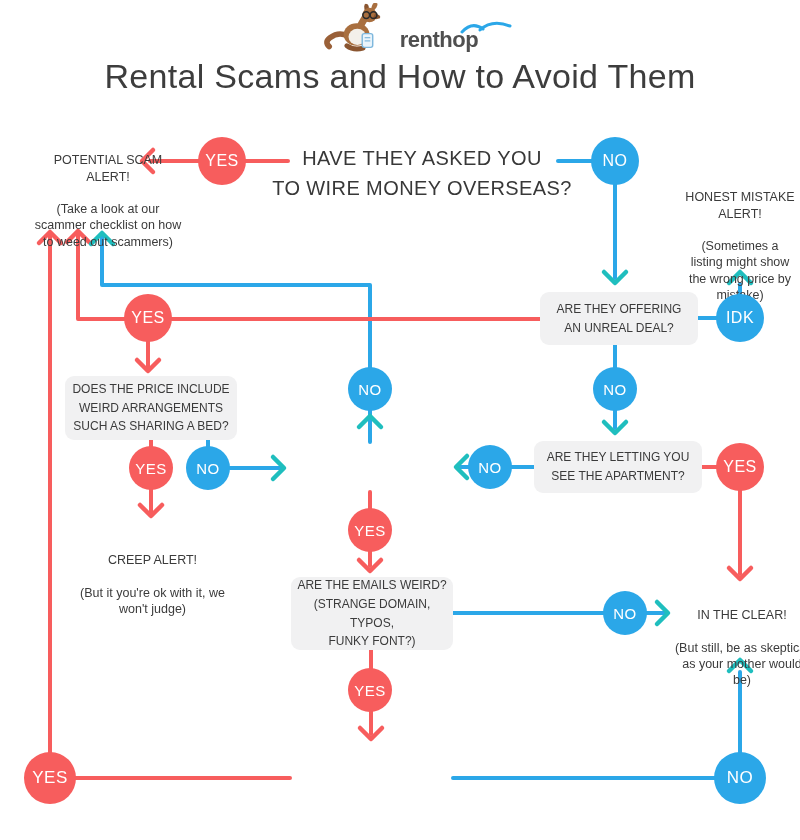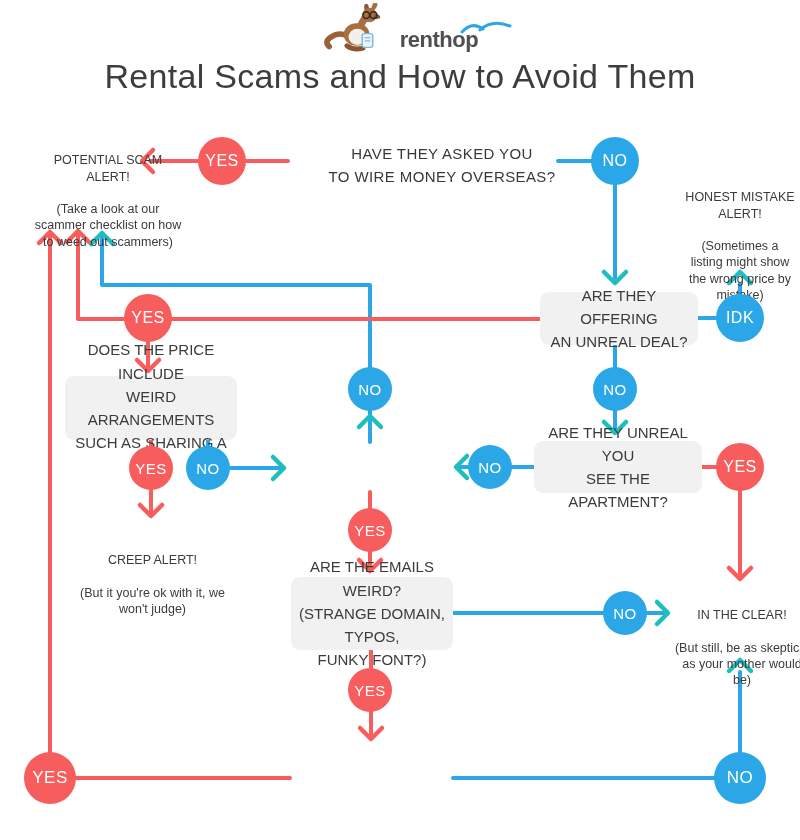--- a/index.html
+++ b/index.html
@@ -11,24 +11,24 @@
   .red-l{stroke:var(--red,#f75d5d);}
   .blue-l{stroke:var(--blue,#2ba7e8);}
   .teal-l{stroke:var(--teal,#1fbebe);}
   header{position:absolute;left:0;top:0;width:800px;text-align:center;z-index:4;}
   .logo-row{display:flex;justify-content:center;align-items:flex-end;height:50px;margin-top:3px;}
   .wordmark-wrap{position:relative;margin-left:4px;}
   .wordmark{font-size:22px;font-weight:bold;color:var(--brand-gray,#4f4f4f);letter-spacing:-.5px;}
   .swoosh{position:absolute;left:60px;top:-8px;}
   .title{margin:4px 0 0 0;font-size:34px;font-weight:300;color:#3d3d3d;letter-spacing:.3px;}
   .main-question{position:absolute;z-index:2;white-space:pre-line;text-align:center;
-        font-size:15px;line-height:1.5;letter-spacing:.4px;color:#383838;margin-left:20px;}
+        font-size:20px;line-height:1.5;letter-spacing:.4px;color:#383838;}
   .qbox{position:absolute;z-index:2;background:var(--box-bg,#f1f1f2);border-radius:9px;
         display:flex;align-items:center;justify-content:center;text-align:center;
-        white-space:pre-line;font-size:15px;line-height:1.55;color:var(--text-dark,#3b3b3b);
+        white-space:pre-line;font-size:12px;line-height:1.55;color:var(--text-dark,#3b3b3b);
         padding:2px 4px;box-sizing:border-box;}
   .note{position:absolute;z-index:2;text-align:center;font-size:12.5px;line-height:1.3;
         white-space:pre-line;color:var(--text-dark,#3b3b3b);}
   .note .note-title{margin-bottom:0;}
   .circle{position:absolute;z-index:3;border-radius:50%;display:flex;align-items:center;
         justify-content:center;color:#fff;letter-spacing:.5px;font-weight:normal;}
   .circle.red{background:var(--red,#f75d5d);}
   .circle.blue{background:var(--blue,#2ba7e8);}
 </style>
 </head>
@@ -111,21 +111,21 @@
   </header>
 
   <div class="main-question" style="left:262px;top:143px;width:320px;">HAVE THEY ASKED YOU
 TO WIRE MONEY OVERSEAS?</div>
 
   <div class="qbox" style="left:540px;top:292px;width:158px;height:53px;">ARE THEY OFFERING
 AN UNREAL DEAL?</div>
   <div class="qbox" style="left:65px;top:376px;width:172px;height:64px;">DOES THE PRICE INCLUDE
 WEIRD ARRANGEMENTS
 SUCH AS SHARING A BED?</div>
-  <div class="qbox" style="left:534px;top:441px;width:168px;height:52px;">ARE THEY UNREAL YOU
+  <div class="qbox" style="left:534px;top:441px;width:168px;height:52px;">ARE THEY LETTING YOU
 SEE THE APARTMENT?</div>
   <div class="qbox" style="left:291px;top:577px;width:162px;height:73px;">ARE THE EMAILS WEIRD?
 (STRANGE DOMAIN, TYPOS,
 FUNKY FONT?)</div>
 
   <div class="note" style="left:8px;top:136px;width:200px;">
     <div class="note-title">POTENTIAL SCAM
 ALERT!</div>
     <div class="note-body">(Take a look at our
 scammer checklist on how

